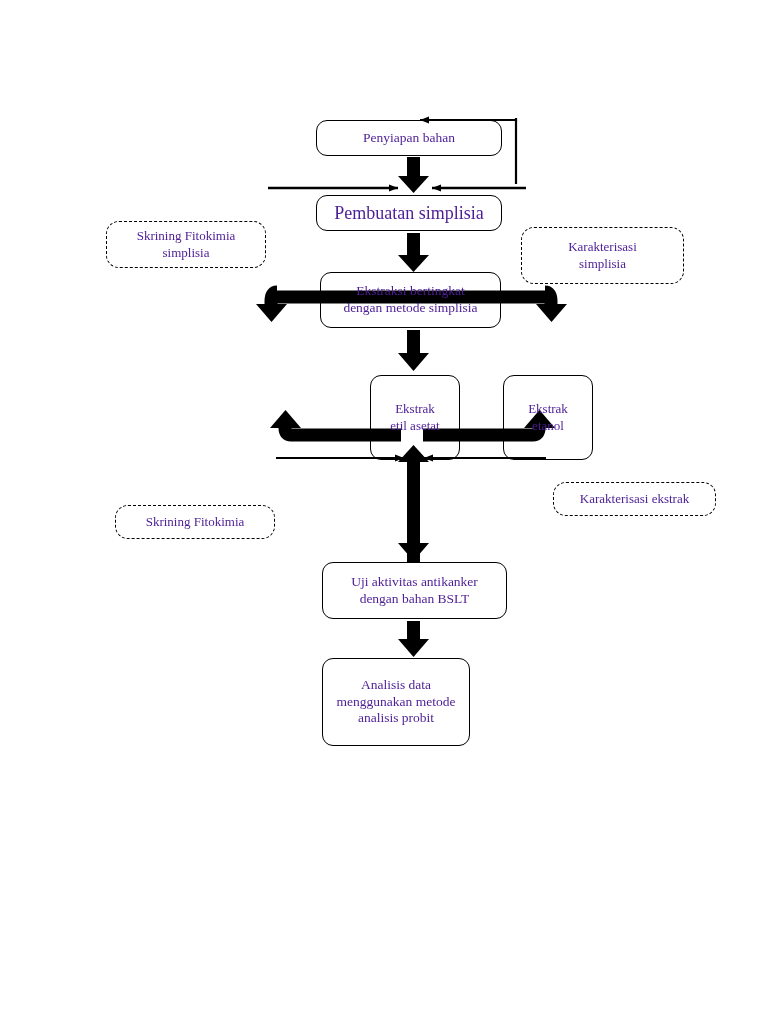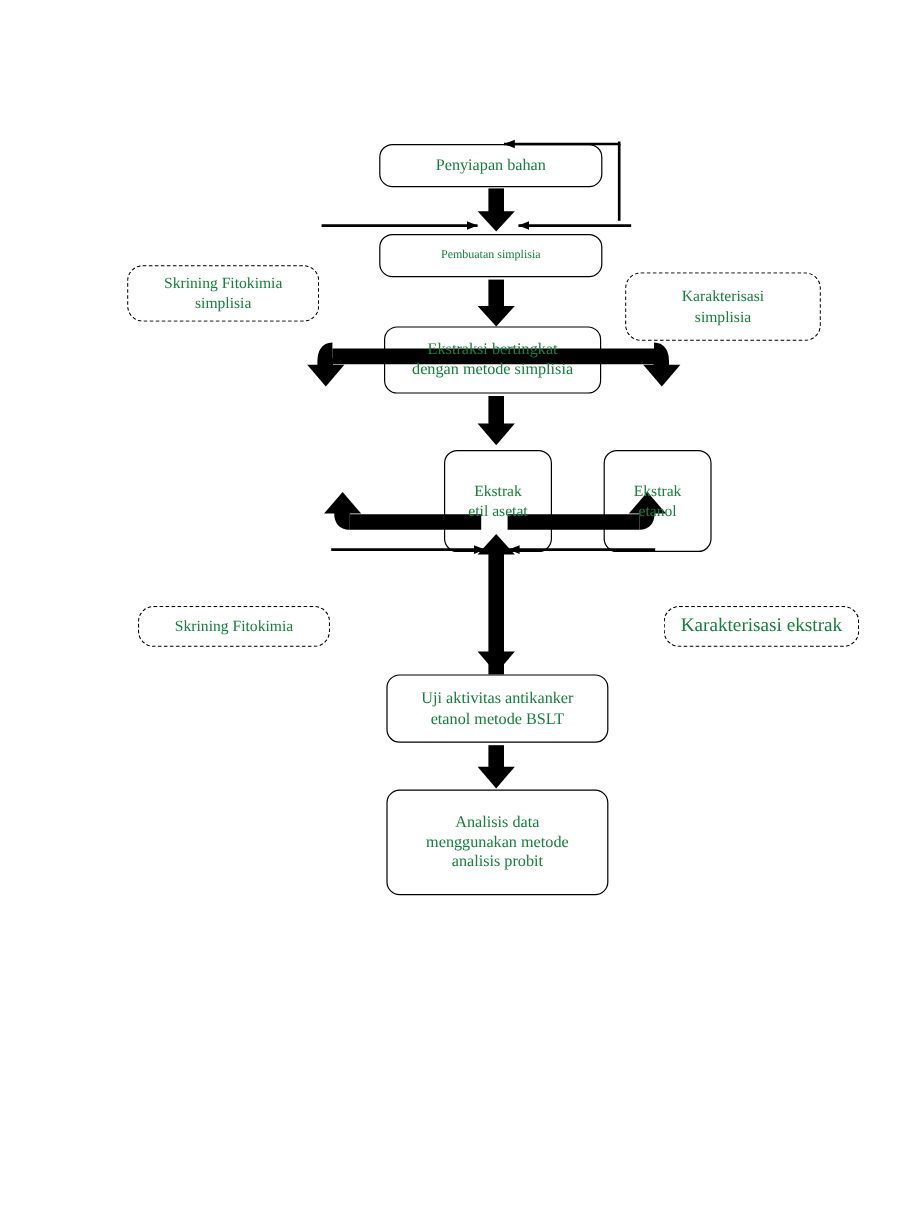--- a/index.html
+++ b/index.html
@@ -29,52 +29,52 @@
     top: 0;
   }
   .node {
     position: absolute;
     box-sizing: border-box;
     display: flex;
     align-items: center;
     justify-content: center;
     text-align: center;
     line-height: 1.25;
-    color: #15803d;
+    color: #4c1d95;
   }
   .node.solid {
     border: 1.6px solid #000;
     border-radius: 11px;
     background: transparent;
   }
   .node.dashed {
     border: 1.8px dashed #000;
     border-radius: 13px;
     background: transparent;
   }
   .node .label {
     display: block;
     padding: 0 6px;
     white-space: pre-line;
   }
   
   #n-penyiapan   { left:316px; top:120px; width:186px; height:36px; font-size:13.5px; }
-  #n-pembuatan   { left:316px; top:195px; width:186px; height:36px; font-size:10px; }
+  #n-pembuatan   { left:316px; top:195px; width:186px; height:36px; font-size:18px; }
   #n-ekstraksi   { left:320px; top:272px; width:181px; height:56px; font-size:13.5px; }
   #n-heksan      { left:231px; top:375px; width:90px;  height:85px; font-size:13px; }
   #n-etilasetat  { left:370px; top:375px; width:90px;  height:85px; font-size:13px; }
   #n-etanol      { left:503px; top:375px; width:90px;  height:85px; font-size:13px; }
   #n-uji         { left:322px; top:562px; width:185px; height:57px; font-size:13.5px; }
-  #n-analisis    { left:322px; top:658px; width:185px; height:88px; font-size:13.5px; }
+  #n-analisis    { left:322px; top:658px; width:148px; height:88px; font-size:13.5px; }
 
   #d-determinasi { left:527px; top:154px; width:163px; height:39px; font-size:13px; }
   #d-skrin-simp  { left:106px; top:221px; width:160px; height:47px; font-size:13px; }
   #d-karak-simp  { left:521px; top:227px; width:163px; height:57px; font-size:13px;align-items:center; }
   #d-skrining    { left:115px; top:505px; width:160px; height:34px; font-size:13px; }
-  #d-karak-eks   { left:553px; top:505px; width:163px; height:34px; font-size:16px;font-family:Liberation Serif, serif; }
+  #d-karak-eks   { left:553px; top:482px; width:163px; height:34px; font-size:13px;font-family:Liberation Serif, serif; }
 </style>
 </head>
 <body>
 
 <div id="canvas">
 
   <svg width="768" height="1024" viewBox="0 0 768 1024" xmlns="http://www.w3.org/2000/svg">
     <defs>
       <marker id="thinArrowL" markerWidth="10" markerHeight="10" refX="9" refY="4" orient="auto" markerUnits="userSpaceOnUse">
         <path d="M9,4 L0,0.4 L0,7.6 Z" fill="#000"></path>
@@ -165,21 +165,21 @@
 etil asetat</span>
   </div>
 
   <div class="node solid" id="n-etanol">
     <span class="label">Ekstrak
 etanol</span>
   </div>
 
   <div class="node solid" id="n-uji">
     <span class="label">Uji aktivitas antikanker
-etanol metode BSLT</span>
+dengan bahan BSLT</span>
   </div>
 
   <div class="node solid" id="n-analisis">
     <span class="label">Analisis data
 menggunakan metode
 analisis probit</span>
   </div>
 
 
   <div class="node dashed" id="d-skrin-simp">

